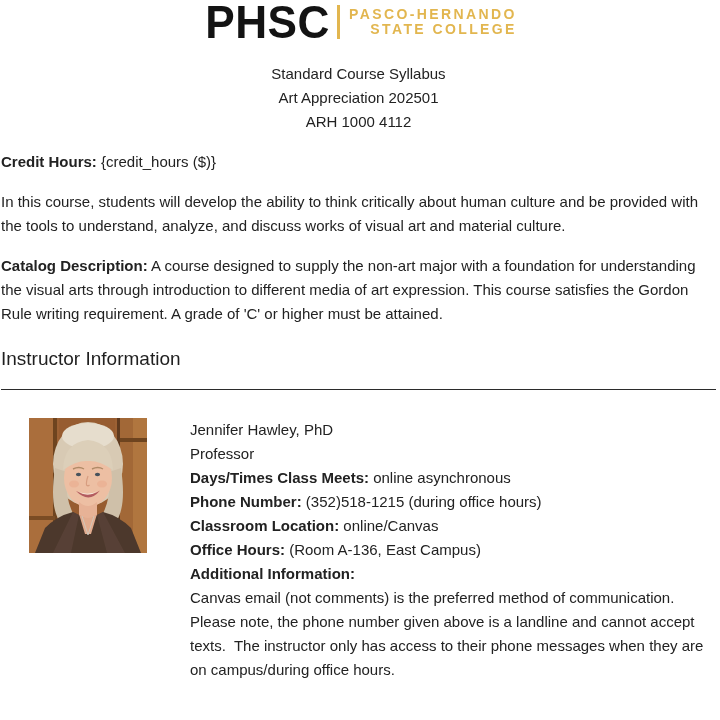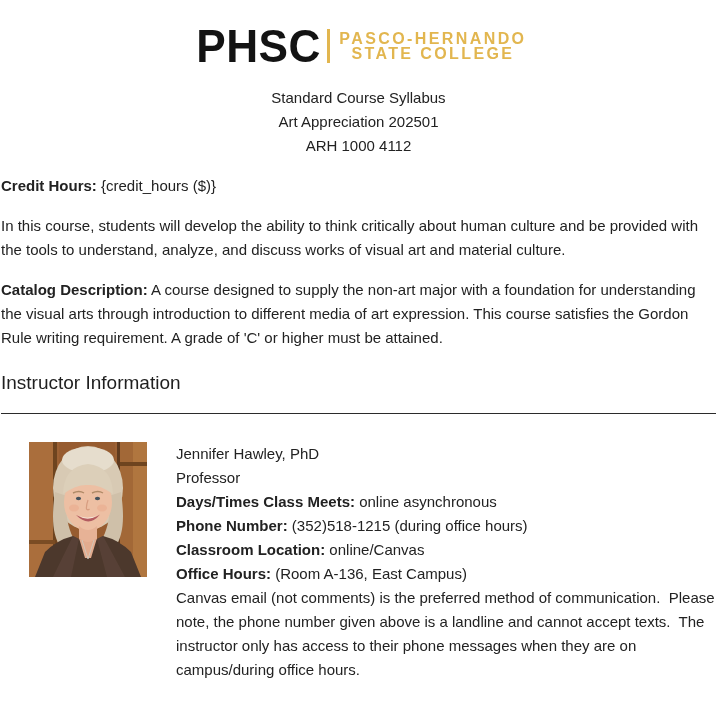--- a/index.html
+++ b/index.html
@@ -6,30 +6,30 @@
   body {
     width: 720px; height: 720px; overflow: hidden;
     font-family: "Liberation Sans", sans-serif;
     font-size: 15px; line-height: 24px; color: #222222;
   }
   .page { padding: 0 4px 0 1px; }
 
   
   .logo-wrap {
     display: flex; justify-content: center; align-items: center;
-    padding-top: 24px; height: 44px;
+    padding-top: 0; height: 44px;
   }
   .logo-acronym {
     font-weight: bold; font-size: 46px; line-height: 40px;
     letter-spacing: 0.5px; color: #131313;
     transform: scaleX(0.96); transform-origin: right center;
   }
   .logo-divider { width: 3px; height: 34px; margin: 0 9px 0 7px; }
   .logo-name {
-    text-align: center; font-weight: bold; font-size: 16px;
+    text-align: right; font-weight: bold; font-size: 14px;
     line-height: 15px; letter-spacing: 2.4px; white-space: nowrap;
   }
 
   
   .doc-title { text-align: center; font-weight: normal; margin-top: 18px; }
   .doc-title div { line-height: 24px; }
 
   
   p { margin: 16px 0; }
   .lbl { font-weight: bold; }
@@ -38,21 +38,21 @@
   h2.section-heading {
     font-size: 19px; font-weight: 400; line-height: 22px;
     margin: 22px 0 0 0; padding-bottom: 19px;
     border-bottom: 1px solid #2b2b2b; color: #1f1f1f;
   }
 
   
   .instructor { display: flex; margin-top: 28px; }
   .photo-box { flex: none; width: 118px; height: 135px; margin-left: 28px; }
   .photo-box svg { display: block; width: 118px; height: 135px; }
-  .info { flex: 1; margin-left: 29px; }
+  .info { flex: 1; margin-left: 43px; }
   .info-row { line-height: 24px; }
   .additional-text { white-space: pre-wrap; line-height: 24px; }
 </style>
 </head>
 <body>
 
 <div class="page">
 
   <div class="logo-wrap">
     <span class="logo-acronym" style="color: rgb(19, 19, 19);">PHSC</span>
@@ -132,18 +132,19 @@
 
       <div class="info-row"><span class="lbl">Days/Times Class Meets:</span> <span>online asynchronous</span></div>
 
       <div class="info-row"><span class="lbl">Phone Number:</span> <span>(352)518-1215 (during office hours)</span></div>
 
 
       <div class="info-row"><span class="lbl">Classroom Location:</span> <span>online/Canvas</span></div>
 
       <div class="info-row"><span class="lbl">Office Hours:</span> <span>(Room A-136, East Campus)</span></div>
 
+      <div class="info-row"><span class="lbl">Additional Information:</span></div>
 
       <div class="additional-text">Canvas email (not comments) is the preferred method of communication.  Please note, the phone number given above is a landline and cannot accept texts.  The instructor only has access to their phone messages when they are on campus/during office hours.</div>
     </div>
   </div>
 
 </div>
 
 </body></html>

